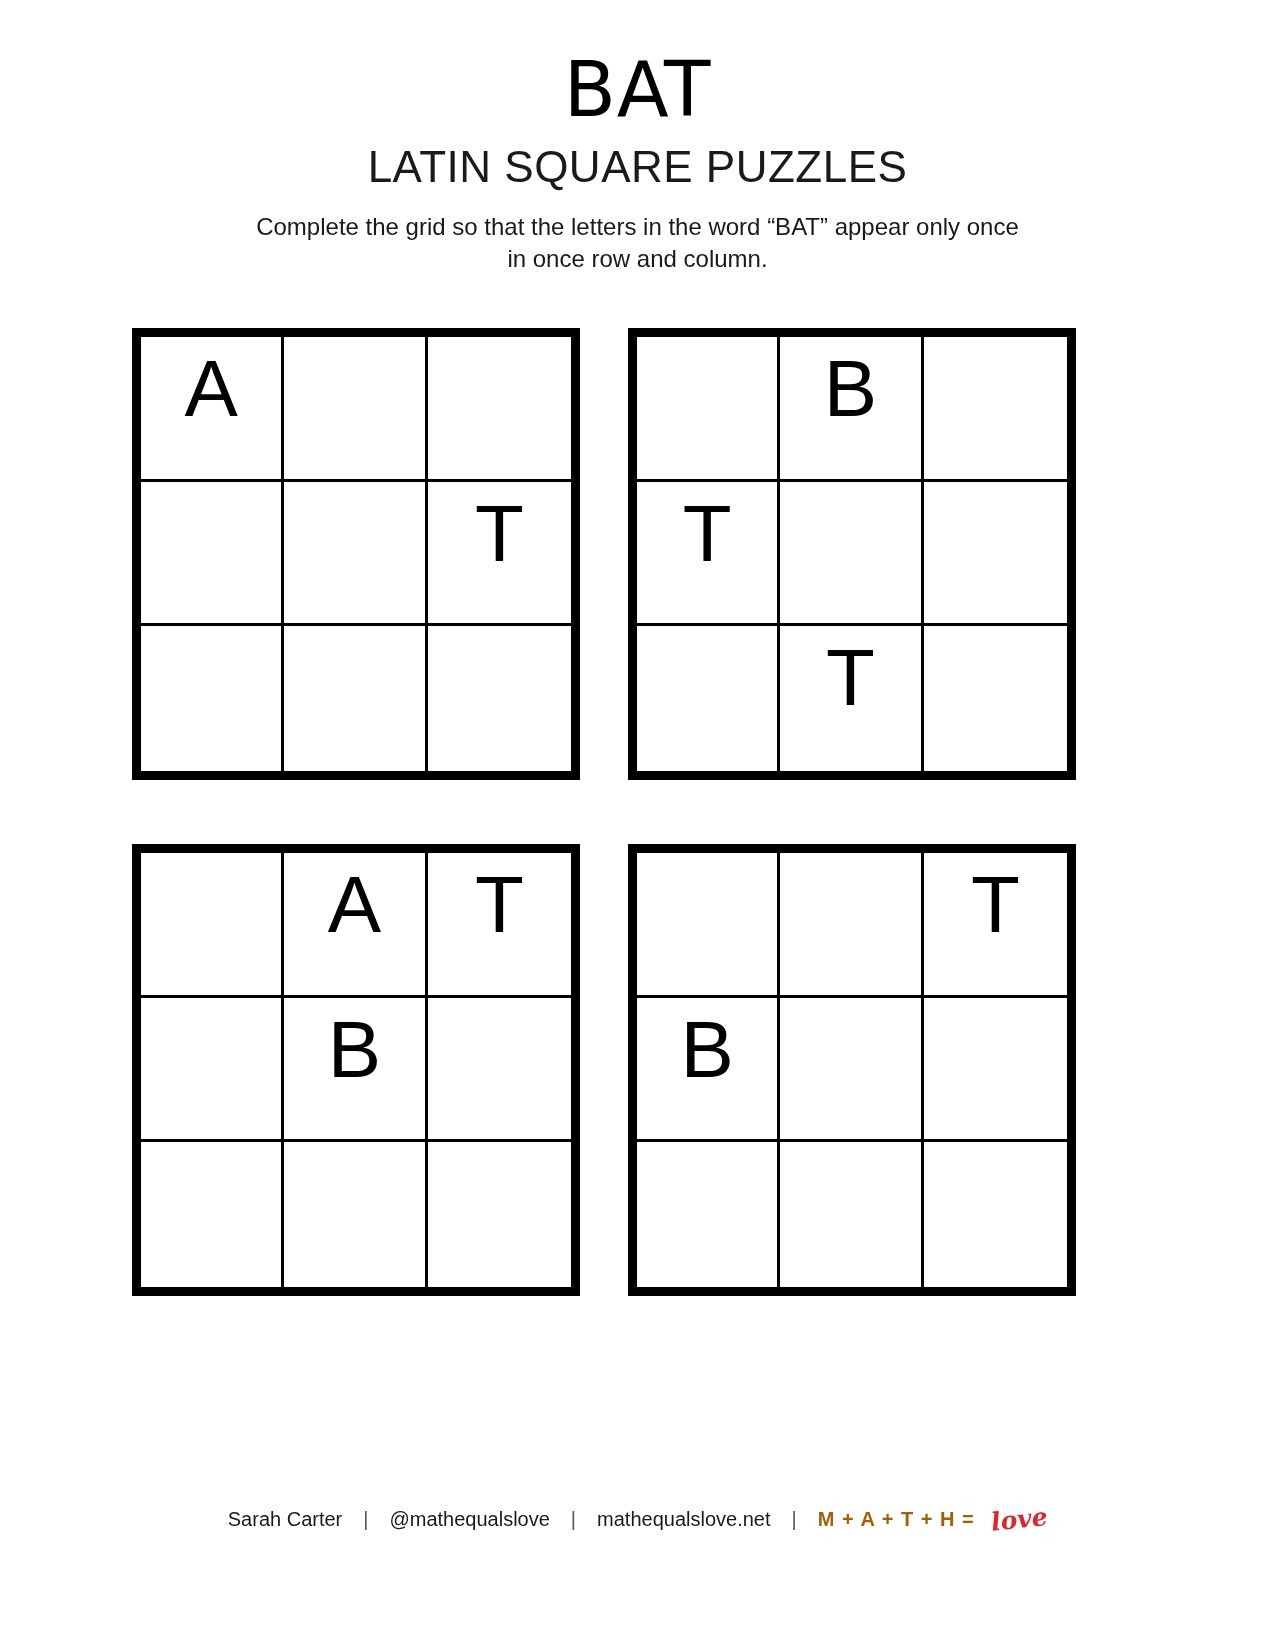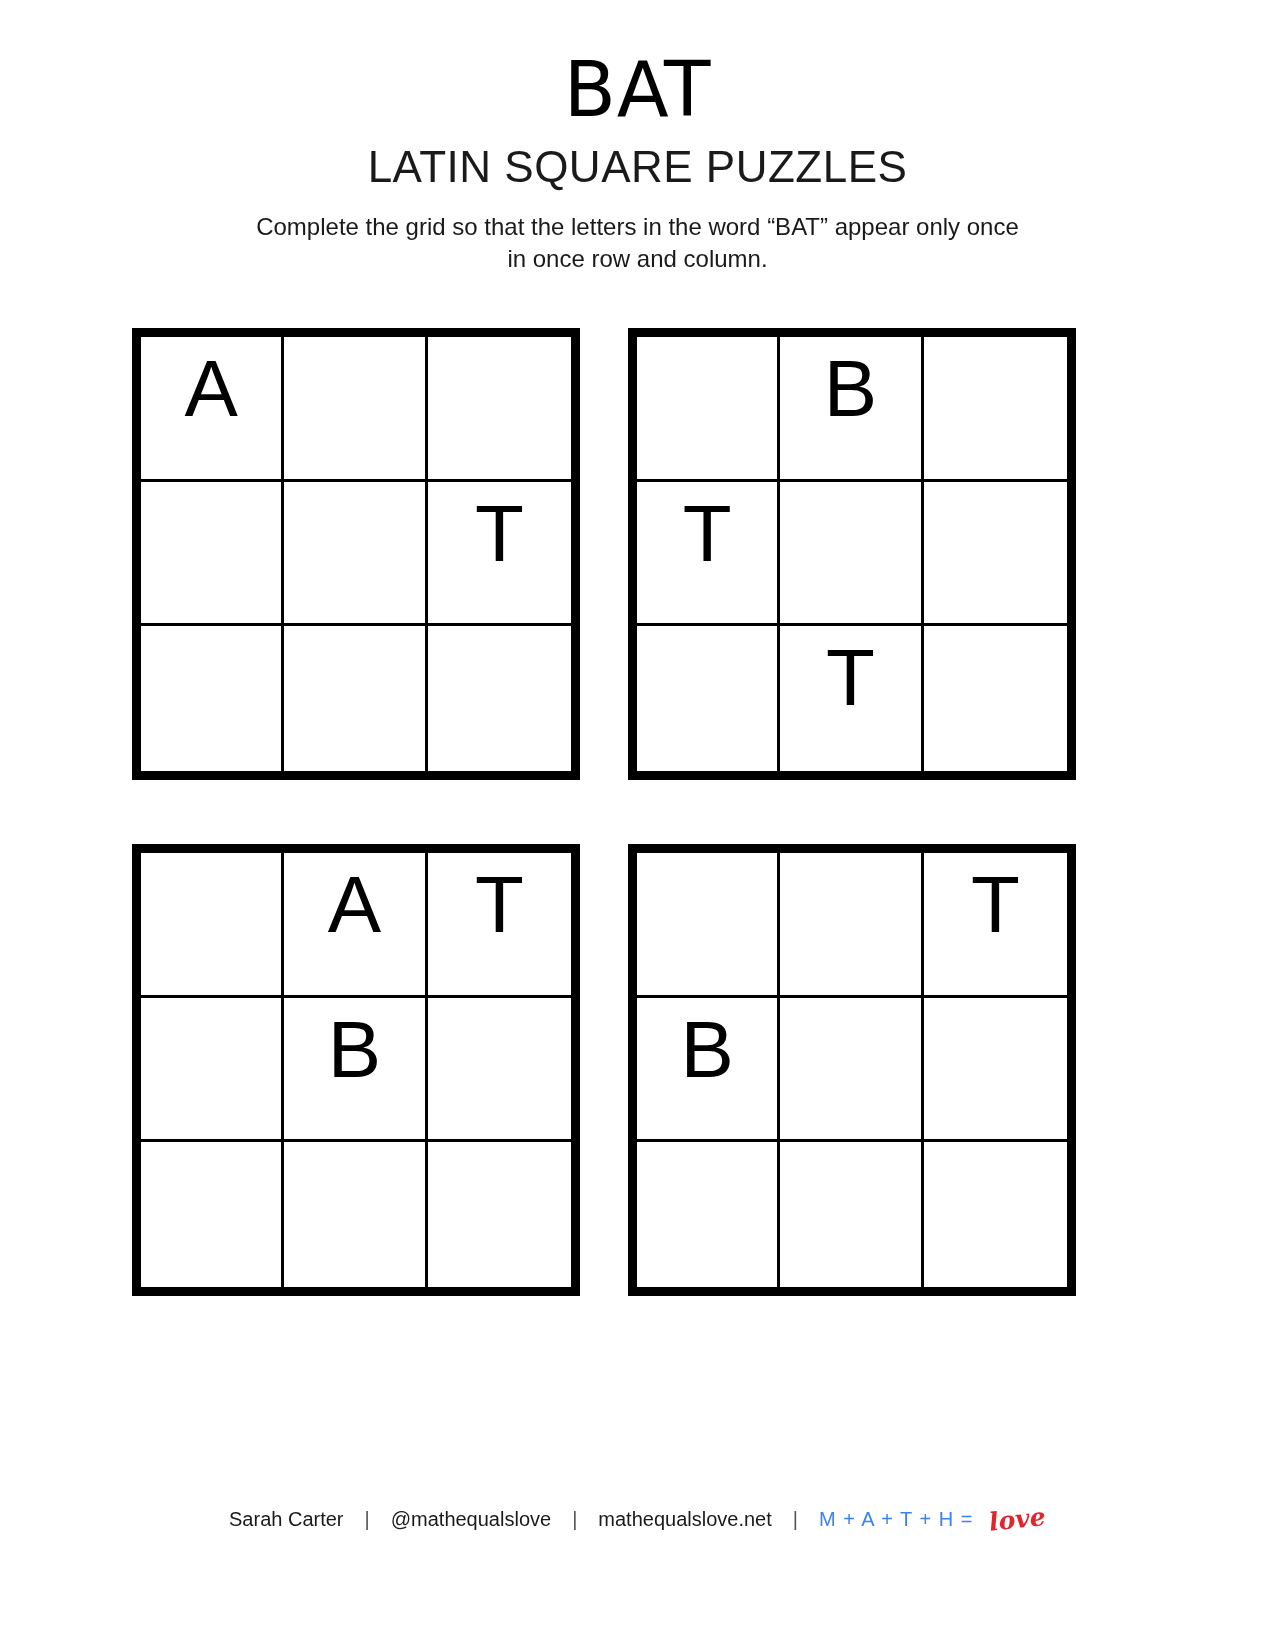--- a/index.html
+++ b/index.html
@@ -121,23 +121,23 @@
     align-items: center;
     justify-content: center;
     gap: 12px;
     font-family: "Liberation Sans", sans-serif;
     font-size: 20px;
     color: #1a1a1a;
     white-space: pre;
   }
   .footer .sep { padding: 0 9px; color: #555; }
   .footer .math-eq {
-    font-weight: 400;
+    font-weight: 700;
     letter-spacing: 1px;
-    color: #3b82f6;
+    color: #a16207;
   }
   .footer .love {
     font-family: "DejaVu Serif", serif;
     font-style: italic;
     font-weight: 700;
     font-size: 25px;
     color: #e0262c;
     padding-left: 4px;
     transform: rotate(-6deg);
     display: inline-block;

